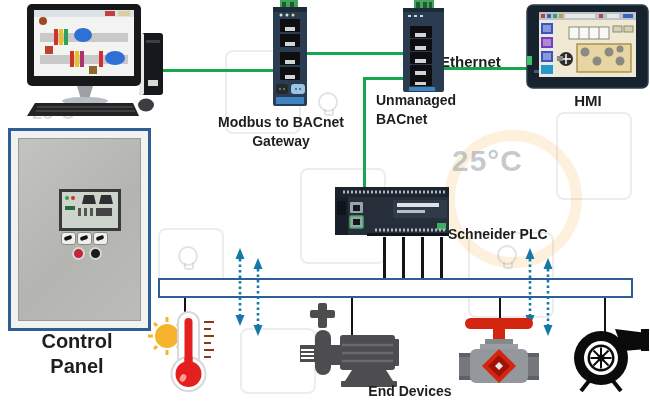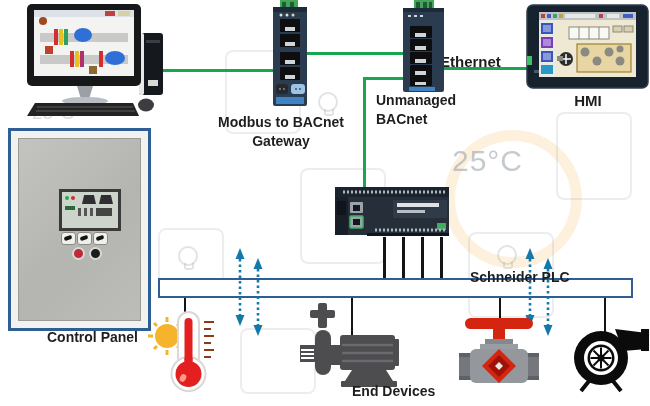--- a/index.html
+++ b/index.html
@@ -7,21 +7,21 @@
          font-family:"Liberation Sans", sans-serif;color:#1f1f1f;}
   .abs{position:absolute;}
   .lbl{position:absolute;font-weight:bold;color:#1e1e1e;line-height:1.25;}
   .green-line{position:absolute;background:#17a74f;}
   .black-line{position:absolute;background:#141414;}
   .bus{position:absolute;left:158px;top:278px;width:471px;height:16px;
        background:#ffffff;border:2px solid #2e5f94;}
   
   .wm-tile{position:absolute;border:2px solid rgba(190,196,202,0.30);border-radius:8px;}
   .wm-ring{position:absolute;border-radius:50%;border:11px solid rgba(243,156,18,0.14);}
-  .wm-text{position:absolute;color:rgba(150,158,166,0.55);font-weight:normal;}
+  .wm-text{position:absolute;color:rgba(150,158,166,0.55);font-weight:bold;}
   .wm-bulb{position:absolute;width:16px;height:16px;border:2px solid rgba(170,176,182,0.35);
            border-radius:50%;}
   .wm-bulb:after{content:"";position:absolute;left:4px;top:15px;width:6px;height:5px;
            border:2px solid rgba(170,176,182,0.35);border-top:none;border-radius:0 0 3px 3px;}
   
   .cpanel{position:absolute;left:8px;top:128px;width:137px;height:197px;
           background:#f2f2f0;border:3px solid #2e5f94;}
   .cpanel-inner{position:absolute;left:7px;top:7px;right:7px;bottom:7px;
           background:linear-gradient(135deg,#c3c3bf 0%,#b4b4b0 55%,#bcbcb8 100%);
           border:1px solid #9a9a96;}
@@ -246,41 +246,41 @@
         <div class="cp-shape" style="left:28px;top:16px;width:3px;height:8px;background:#555;"></div>
         <div class="cp-shape" style="left:34px;top:16px;width:16px;height:8px;background:#444;"></div>
       </div>
       <div class="cp-switch" style="left:42px;top:93px;"></div>
       <div class="cp-switch" style="left:58px;top:93px;"></div>
       <div class="cp-switch" style="left:74px;top:93px;"></div>
       <div class="cp-btn" style="left:53px;top:108px;background:#c02838;"></div>
       <div class="cp-btn" style="left:70px;top:108px;background:#1c1c1c;"></div>
     </div>
   </div>
-  <div class="lbl" style="left:16px;top:329px;width:122px;text-align:right;font-size:14px;">Control Panel</div>
+  <div class="lbl" style="left:16px;top:329px;width:122px;text-align:center;font-size:20px;">Control Panel</div>
 
   <svg class="abs" style="left:333px;top:183px;" width="122" height="56">
     <rect x="2" y="4" width="114" height="48" rx="2" fill="#252e39"></rect>
     <rect x="2" y="4" width="114" height="10" fill="#1b232d"></rect>
     <line x1="10" y1="9" x2="112" y2="9" stroke="#aeb6be" stroke-width="3" stroke-dasharray="2 2"></line>
     <rect x="2" y="14" width="13" height="38" fill="#181f28"></rect>
     <rect x="4" y="18" width="9" height="14" fill="#10151c"></rect>
     <rect x="17" y="19" width="13" height="11" rx="1" fill="#9aa2aa"></rect>
       <rect x="20" y="22" width="7" height="6" fill="#14181c"></rect>
     <rect x="17" y="33" width="13" height="12" rx="1" fill="#9aa2aa" stroke="#3fae62" stroke-width="1.5"></rect>
       <rect x="20" y="36" width="7" height="6" fill="#14181c"></rect>
     <rect x="34" y="16" width="82" height="2.5" fill="#39novalue" opacity="0"></rect>
     <rect x="60" y="17" width="54" height="18" fill="#303b49"></rect>
     <rect x="64" y="20" width="42" height="4" fill="#dfe3e7"></rect>
     <rect x="64" y="27" width="28" height="3" fill="#b8bec4"></rect>
     <rect x="104" y="40" width="9" height="7" fill="#3fae62"></rect>
     <line x1="42" y1="47" x2="112" y2="47" stroke="#aeb6be" stroke-width="3" stroke-dasharray="2 2"></line>
     <rect x="34" y="50" width="82" height="3" fill="#10151c"></rect>
   </svg>
-  <div class="lbl" style="left:470px;top:226px;font-size:14px;margin-top:43px;">Schneider PLC</div>
+  <div class="lbl" style="left:448px;top:226px;font-size:14px;">Schneider PLC</div>
 
   <svg class="abs" style="left:146px;top:308px;" width="78" height="88">
     <g stroke="#f6b42c" stroke-width="3">
       <line x1="21" y1="9" x2="21" y2="14"></line>
         <line x1="21" y1="42" x2="21" y2="47"></line>
       <line x1="2" y1="28" x2="7" y2="28"></line>
         <line x1="35" y1="28" x2="40" y2="28"></line>
       <line x1="8" y1="15" x2="11" y2="18"></line>
         <line x1="31" y1="38" x2="34" y2="41"></line>
       <line x1="8" y1="41" x2="11" y2="38"></line>
@@ -355,15 +355,15 @@
     <circle cx="34" cy="43" r="11" fill="#ffffff"></circle>
     <g stroke="#0b0b0b" stroke-width="2">
       <line x1="34" y1="32.5" x2="34" y2="53.5"></line>
         <line x1="23.5" y1="43" x2="44.5" y2="43"></line>
       <line x1="26.5" y1="35.5" x2="41.5" y2="50.5"></line>
         <line x1="26.5" y1="50.5" x2="41.5" y2="35.5"></line>
     </g>
     <circle cx="34" cy="43" r="3.5" fill="#0b0b0b"></circle>
   </svg>
 
-  <div class="lbl" style="left:352px;top:383px;width:116px;font-size:14px;">End Devices</div>
+  <div class="lbl" style="left:352px;top:383px;width:116px;text-align:center;font-size:14px;">End Devices</div>
 
 </div>
 
 </body></html>

